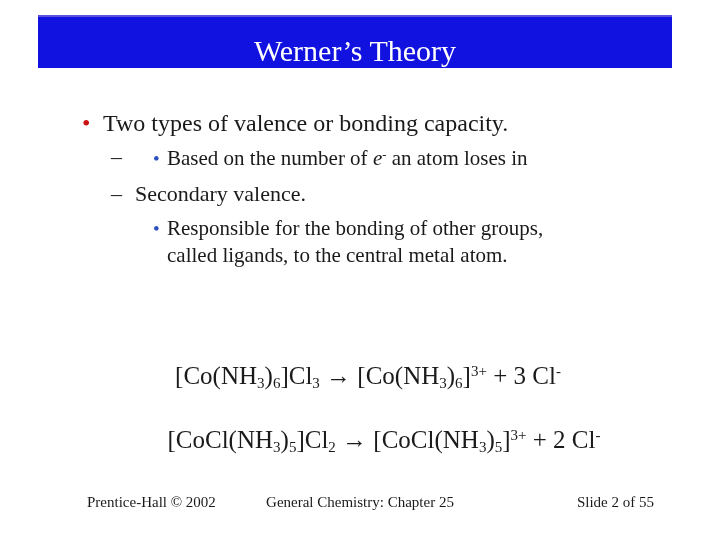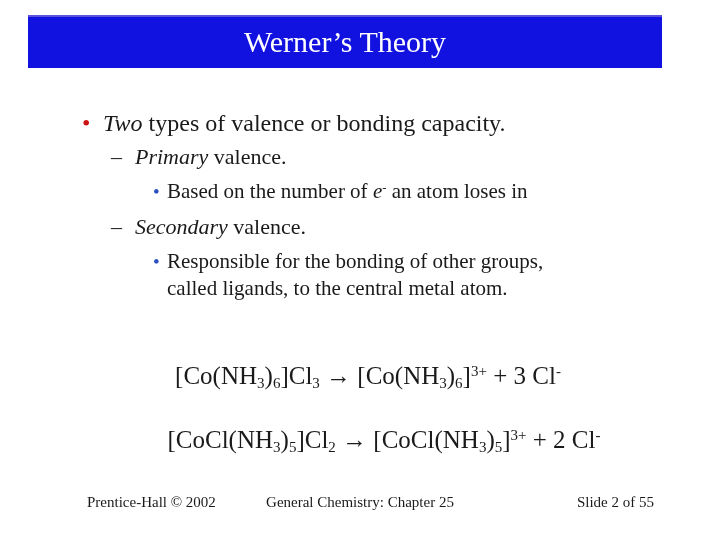--- a/index.html
+++ b/index.html
@@ -12,24 +12,24 @@
   }
   html,body{margin:0;padding:0;}
   body{
     width:720px;height:540px;background:#FFFFFF;
     font-family:"Liberation Serif",serif;color:var(--text);
     overflow:hidden;
   }
   .slide{position:relative;width:720px;height:540px;background:#FFFFFF;overflow:hidden;}
 
   .title-bar{
-    position:absolute;left:28px;top:15px;width:634px;height:53px;
+    position:absolute;left:38px;top:15px;width:634px;height:53px;
     background:var(--bar);border-top:2px solid var(--bar-edge);
     box-sizing:border-box;
-    display:flex;align-items:center;justify-content:center;
+    display:flex;align-items:flex-end;justify-content:center;
   }
   .title-text{color:var(--title-text);font-size:30px;line-height:1;padding-bottom:2px;}
 
   .bullets{position:absolute;left:60px;top:108px;width:590px;}
   .li{position:relative;}
   .l1{font-size:24px;line-height:30px;padding-left:43px;margin-bottom:5px;}
   .l2{font-size:22px;line-height:28px;padding-left:75px;margin-bottom:7px;}
   .l3{font-size:21px;line-height:27px;padding-left:107px;margin-bottom:8px;}
   .marker{position:absolute;top:0;}
   .l1 .marker{left:22px;color:var(--b1);}
@@ -52,24 +52,24 @@
 </head>
 <body>
 
 <div class="slide">
 
   <div class="title-bar">
     <span class="title-text">Werner’s Theory</span>
   </div>
 
   <div class="bullets" id="bullet-list">
-      <div class="li l1"><span class="marker">•</span><span class="txt"><span style="font-style: italic;">Two</span><span> types of valence or bonding capacity.</span></span></div>
-      <div class="li l2"><span class="marker">–</span><span class="txt"><span style="font-style: italic;">Primary</span><span> valence.</span></span></div>
+      <div class="li l1"><span class="marker">•</span><span class="txt"><span style="">Two</span><span> types of valence or bonding capacity.</span></span></div>
+      <div class="li l2"><span class="marker">–</span></div>
       <div class="li l3"><span class="marker">•</span><span class="txt"><span>Based on the number of </span><span style="font-style: italic;">e</span><sup>-</sup><span> an atom loses in</span><br></span></div>
-      <div class="li l2"><span class="marker">–</span><span class="txt"><span style="font-style: italic; margin-top: 16px;">Secondary</span><span> valence.</span></span></div>
+      <div class="li l2"><span class="marker">–</span><span class="txt"><span style=" margin-top: 16px;">Secondary</span><span> valence.</span></span></div>
       <div class="li l3"><span class="marker">•</span><span class="txt"><span>Responsible for the bonding of other groups,</span><br><span>called </span><span style="">ligands</span><span>, to the central metal atom.</span></span></div>
     </div>
 
   <div class="equation eq1"><span>[Co(NH</span><sub>3</sub><span>)</span><sub>6</sub><span>]Cl</span><sub>3</sub><span> → [Co(NH</span><sub>3</sub><span>)</span><sub>6</sub><span>]</span><sup>3+</sup><span> + 3 Cl</span><sup>-</sup></div>
   <div class="equation eq2"><span>[CoCl(NH</span><sub>3</sub><span>)</span><sub>5</sub><span>]Cl</span><sub>2</sub><span> → [CoCl(NH</span><sub>3</sub><span>)</span><sub>5</sub><span>]</span><sup>3+</sup><span> + 2 Cl</span><sup>-</sup></div>
 
   <div class="footer">
     <span class="f-left">Prentice-Hall © 2002</span>
     <span class="f-center">General Chemistry: Chapter 25</span>
     <span class="f-right">Slide 2 of 55</span>

